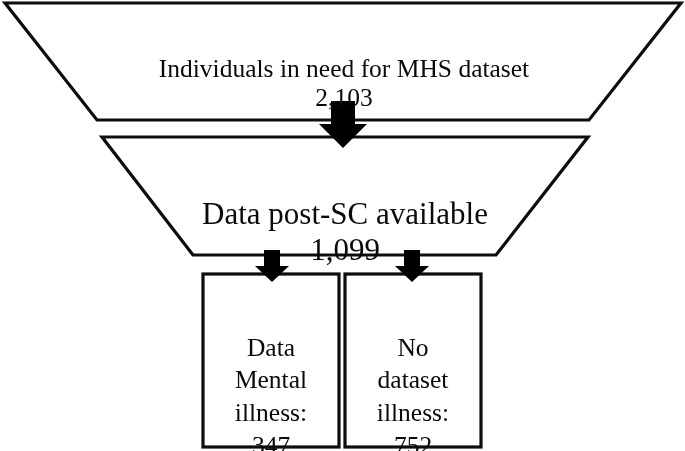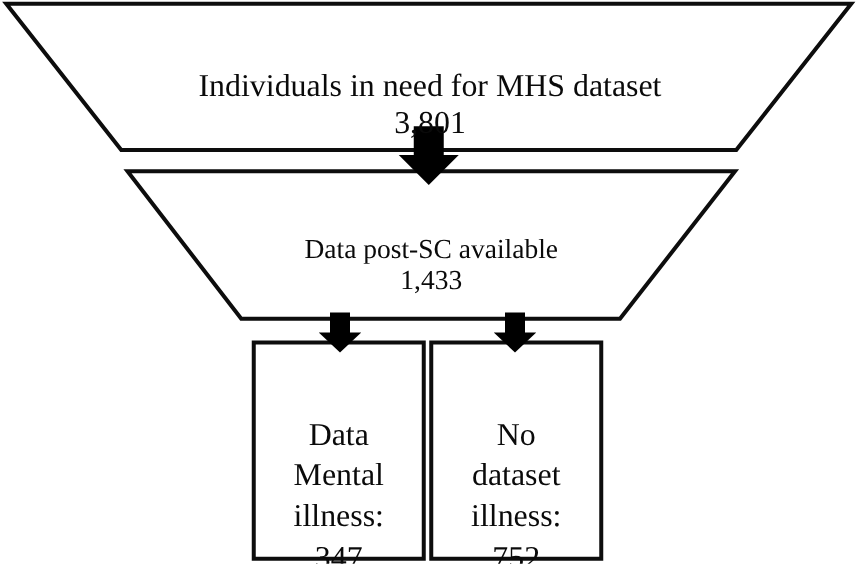--- a/index.html
+++ b/index.html
@@ -49,21 +49,21 @@
   #stage1-text {
     left: 97px;
     top: 24px;
     width: 494px;
     font-size: 25.5px;
   }
   #stage2-text {
     left: 192px;
     top: 160px;
     width: 306px;
-    font-size: 22px;
+    font-size: 31px;
   }
   .box-text {
     font-size: 25.5px;
     line-height: 1.28;
   }
   #box-left-text {
     left: 204px;
     top: 299px;
     width: 134px;
   }
@@ -94,26 +94,26 @@
     <polygon class="arrow-solid" points="331,101 355,101 355,124 367,124 343,148 319,124 331,124"></polygon>
 
     <polygon class="arrow-solid" points="264,250 280,250 280,266 289,266 272,282 255,266 264,266"></polygon>
 
     <polygon class="arrow-solid" points="404,250 420,250 420,266 429,266 412,282 395,266 404,266"></polygon>
 
   </svg>
 
   <div class="flow-text" id="stage1-text">
     <span class="label-line">Individuals in need for MHS dataset</span>
-    <span class="count-line">3,801</span>
+    <span class="count-line">2,103</span>
   </div>
 
   <div class="flow-text" id="stage2-text">
     <span class="label-line">Data post-SC available</span>
-    <span class="count-line">1,433</span>
+    <span class="count-line">1,099</span>
   </div>
 
   <div class="flow-text box-text" id="box-left-text">
     <span class="label-line">Data
 Mental
 illness:</span>
     <span class="count-line">347</span>
   </div>
 
   <div class="flow-text box-text" id="box-right-text">

